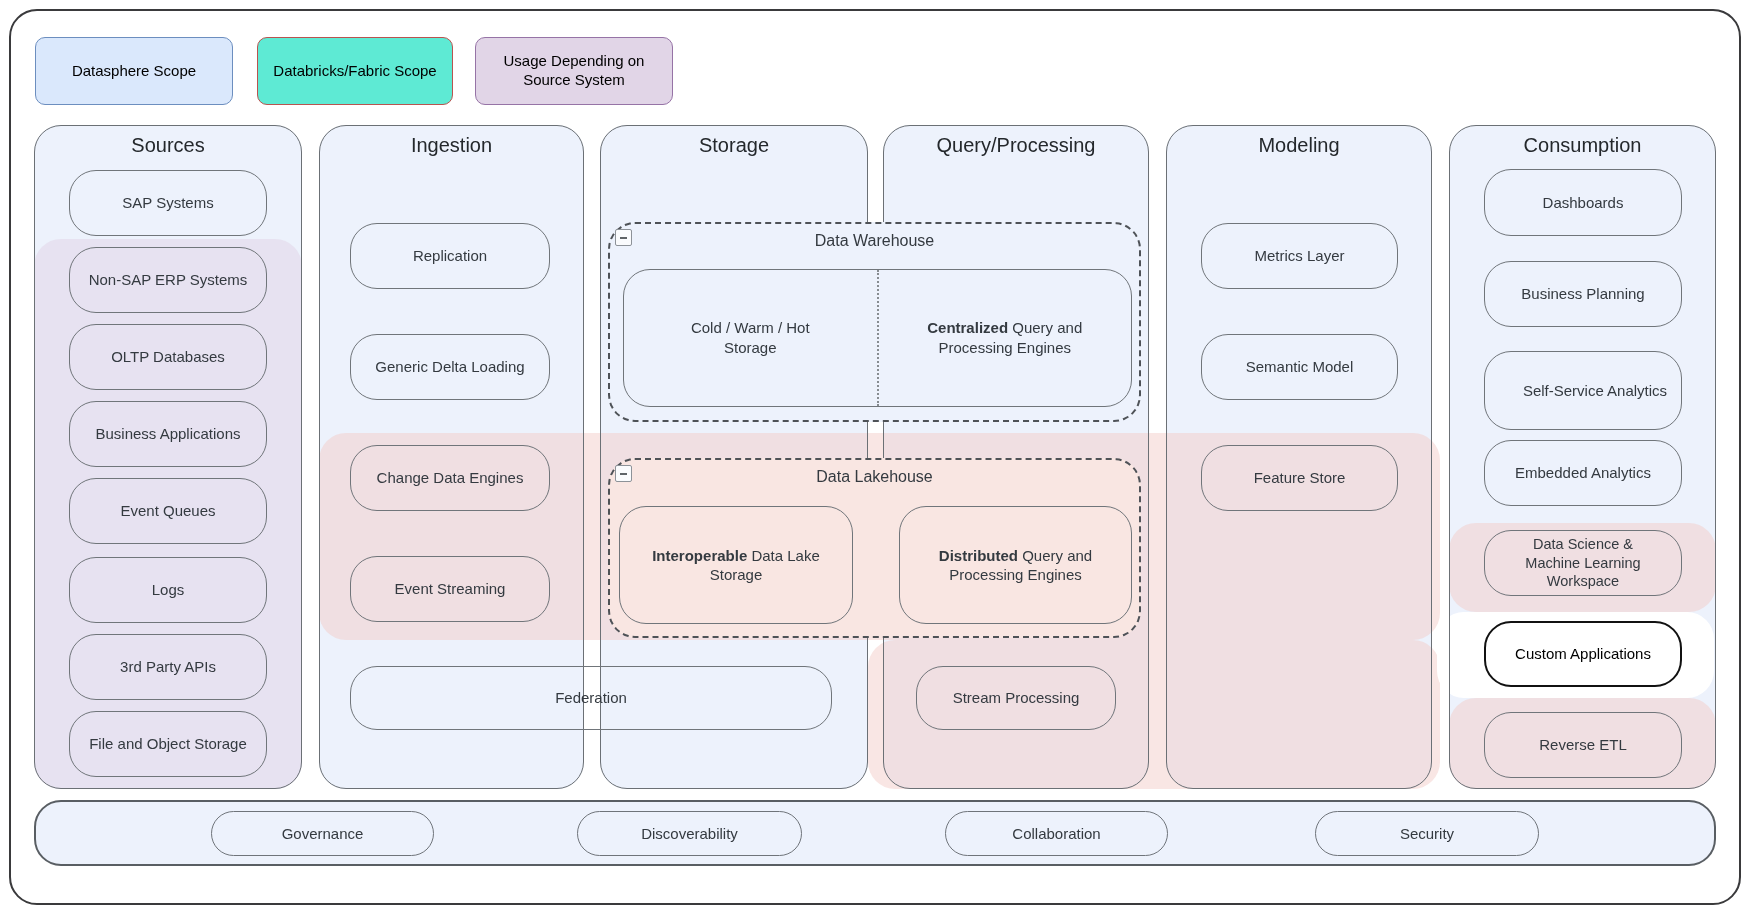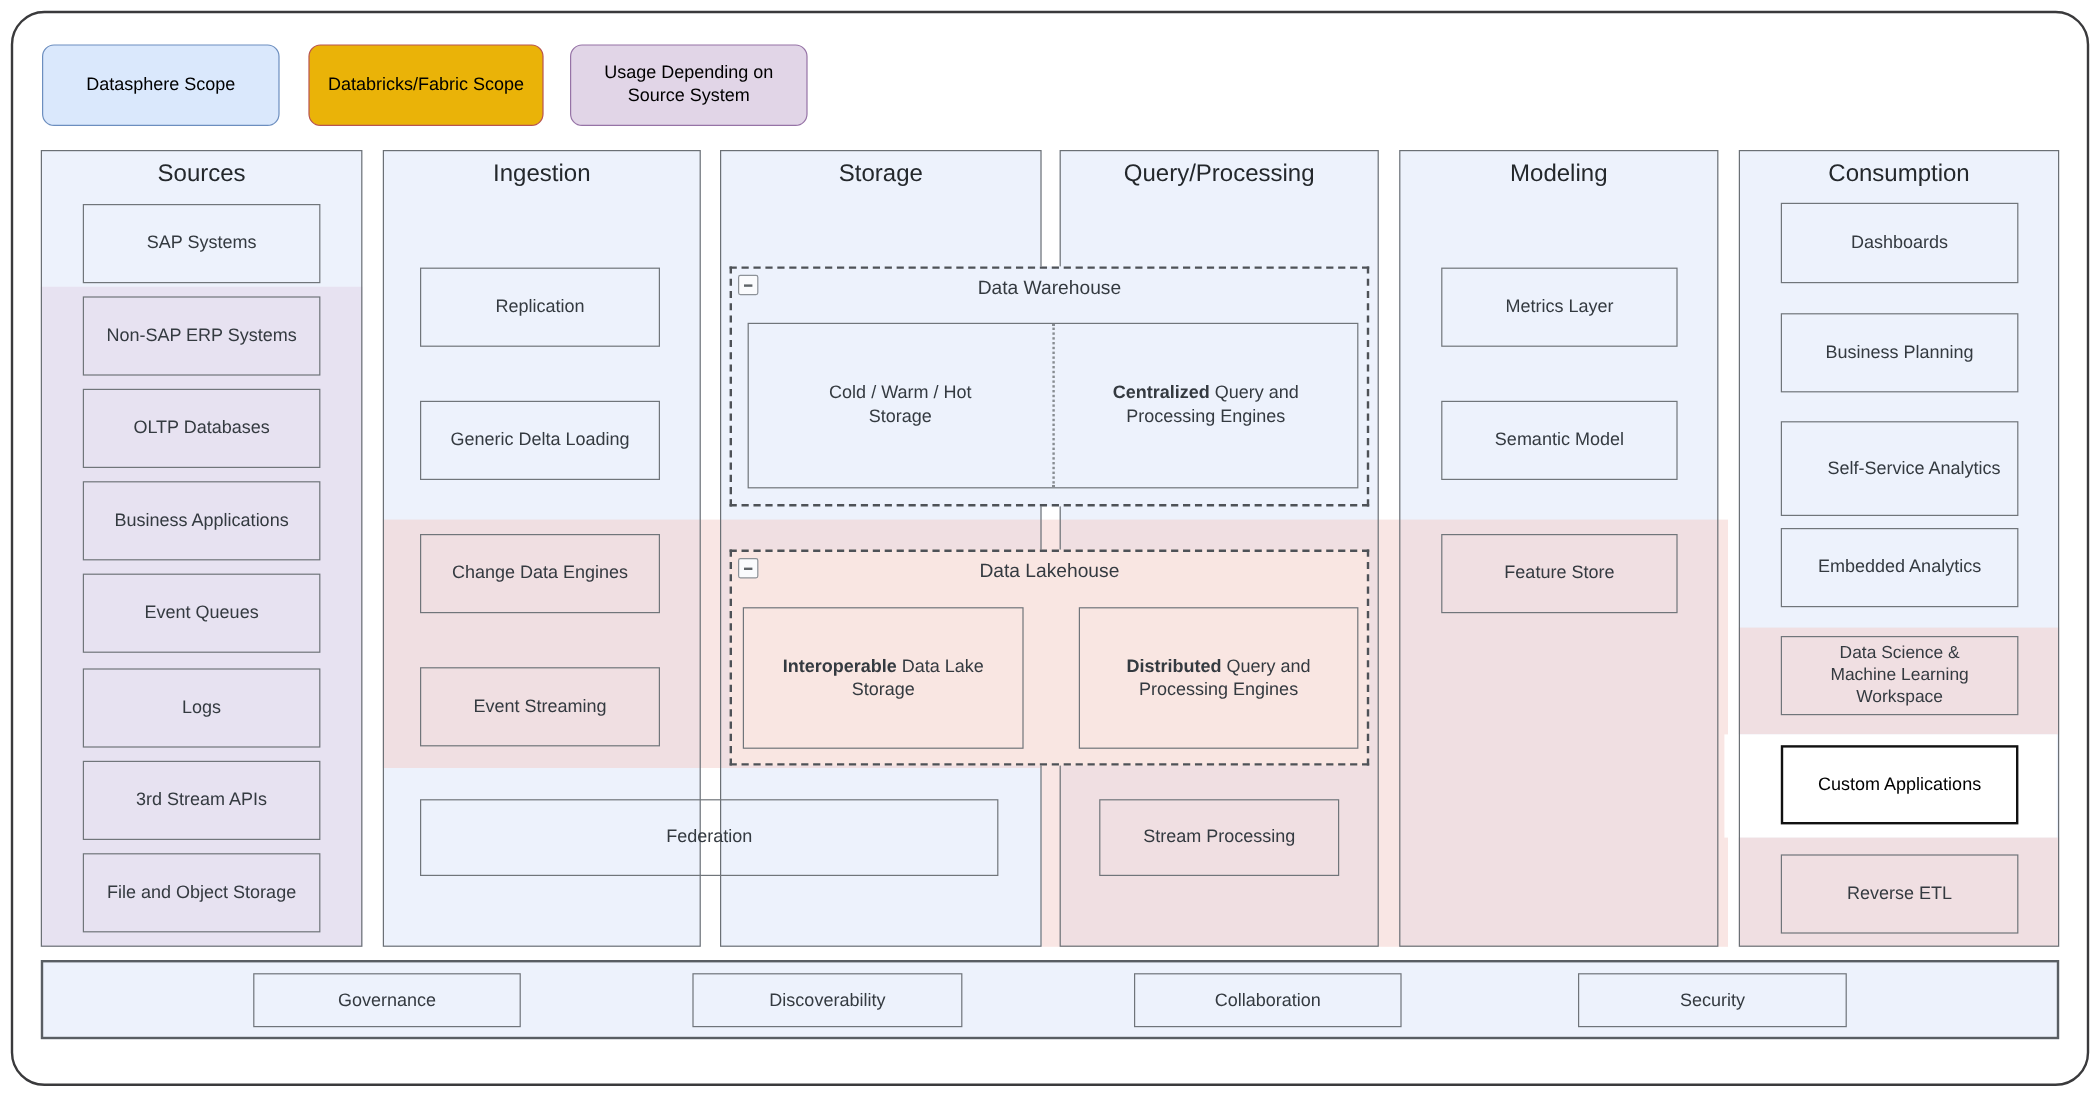--- a/index.html
+++ b/index.html
@@ -1,17 +1,17 @@
 <!DOCTYPE html>
 <html><head>
 <meta charset="utf-8">
 <style>
   html,body{margin:0;padding:0;background:#ffffff;}
   body{width:1750px;height:914px;position:relative;font-family:"Liberation Sans","DejaVu Sans",sans-serif;}
-  .abs{position:absolute;box-sizing:border-box;}
+  .abs{position:absolute;box-sizing:border-box;border-radius:27px;}
   
   .frame{left:9px;top:9px;width:1732px;height:896px;border:2.5px solid #3a3a3c;border-radius:28px;background:#ffffff;}
   
   .legend-box{height:68px;border-radius:10px;display:flex;align-items:center;justify-content:center;
               font-size:15px;color:#000;text-align:center;white-space:pre-line;line-height:1.25;border:1.5px solid #888;}
   
   .col{background:#edf2fc;}
   .col-border{border:1.5px solid #6b7075;background:transparent;}
   .col-header{position:absolute;top:9px;left:0;width:100%;text-align:center;font-size:20px;color:#24282c;}
   
@@ -38,21 +38,21 @@
   .footer-bar{background:#edf2fc;border:2px solid #595e63;}
   .footer-box{border:1.5px solid #6f747a;display:flex;align-items:center;justify-content:center;
               font-size:15px;color:#343a40;background:transparent;}
 </style>
 </head>
 <body>
 
 <div class="abs frame"></div>
 
 <div class="abs legend-box" style="left:35px;top:37px;width:198px;background:#dae8fc;border-color:#6c8ebf;"><span>Datasphere Scope</span></div>
-<div class="abs legend-box" style="left:257px;top:37px;width:196px;background:#eab308;border-color:#b85450;"><span>Databricks/Fabric Scope</span></div>
+<div class="abs legend-box" style="left:257px;top:37px;width:196px;background:#5eead4;border-color:#b85450;"><span>Databricks/Fabric Scope</span></div>
 <div class="abs legend-box" style="left:475px;top:37px;width:198px;background:#e1d5e7;border-color:#9673a6;"><span>Usage Depending on
 Source System</span></div>
 
 <div class="abs col" style="left:34px;top:125px;width:268px;height:664px;">
   <div class="col-header">Sources</div>
 </div>
 <div class="abs col" style="left:319px;top:125px;width:265px;height:664px;">
   <div class="col-header">Ingestion</div>
 </div>
 <div class="abs col" style="left:600px;top:125px;width:268px;height:664px;">
@@ -106,21 +106,21 @@
   <div class="abs node" style="left:289px;top:46px;width:233px;height:118px;"><span><b>Distributed</b><span> Query and Processing Engines</span></span></div>
   <div class="abs node" style="left:9px;top:46px;width:234px;height:118px;"><span><b>Interoperable</b><span> Data Lake Storage</span></span></div>
 </div>
 
 <div class="abs node" style="left:69px;top:170px;width:198px;height:66px;"><span>SAP Systems</span></div>
 <div class="abs node" style="left:69px;top:247px;width:198px;height:66px;"><span>Non-SAP ERP Systems</span></div>
 <div class="abs node" style="left:69px;top:324px;width:198px;height:66px;"><span>OLTP Databases</span></div>
 <div class="abs node" style="left:69px;top:401px;width:198px;height:66px;"><span>Business Applications</span></div>
 <div class="abs node" style="left:69px;top:478px;width:198px;height:66px;"><span>Event Queues</span></div>
 <div class="abs node" style="left:69px;top:557px;width:198px;height:66px;"><span>Logs</span></div>
-<div class="abs node" style="left:69px;top:634px;width:198px;height:66px;"><span>3rd Stream APIs</span></div>
+<div class="abs node" style="left:69px;top:634px;width:198px;height:66px;"><span>3rd Party APIs</span></div>
 <div class="abs node" style="left:69px;top:711px;width:198px;height:66px;"><span>File and Object Storage</span></div>
 
 <div class="abs node" style="left:350px;top:223px;width:200px;height:66px;"><span>Replication</span></div>
 <div class="abs node" style="left:350px;top:334px;width:200px;height:66px;"><span>Generic Delta Loading</span></div>
 <div class="abs node" style="left:350px;top:445px;width:200px;height:66px;"><span>Change Data Engines</span></div>
 <div class="abs node" style="left:350px;top:556px;width:200px;height:66px;"><span>Event Streaming</span></div>
 
 <div class="abs node" style="left:350px;top:666px;width:482px;height:64px;text-align:center;"><span>Federation</span></div>
 
 <div class="abs node" style="left:916px;top:666px;width:200px;height:64px;"><span>Stream Processing</span></div>

